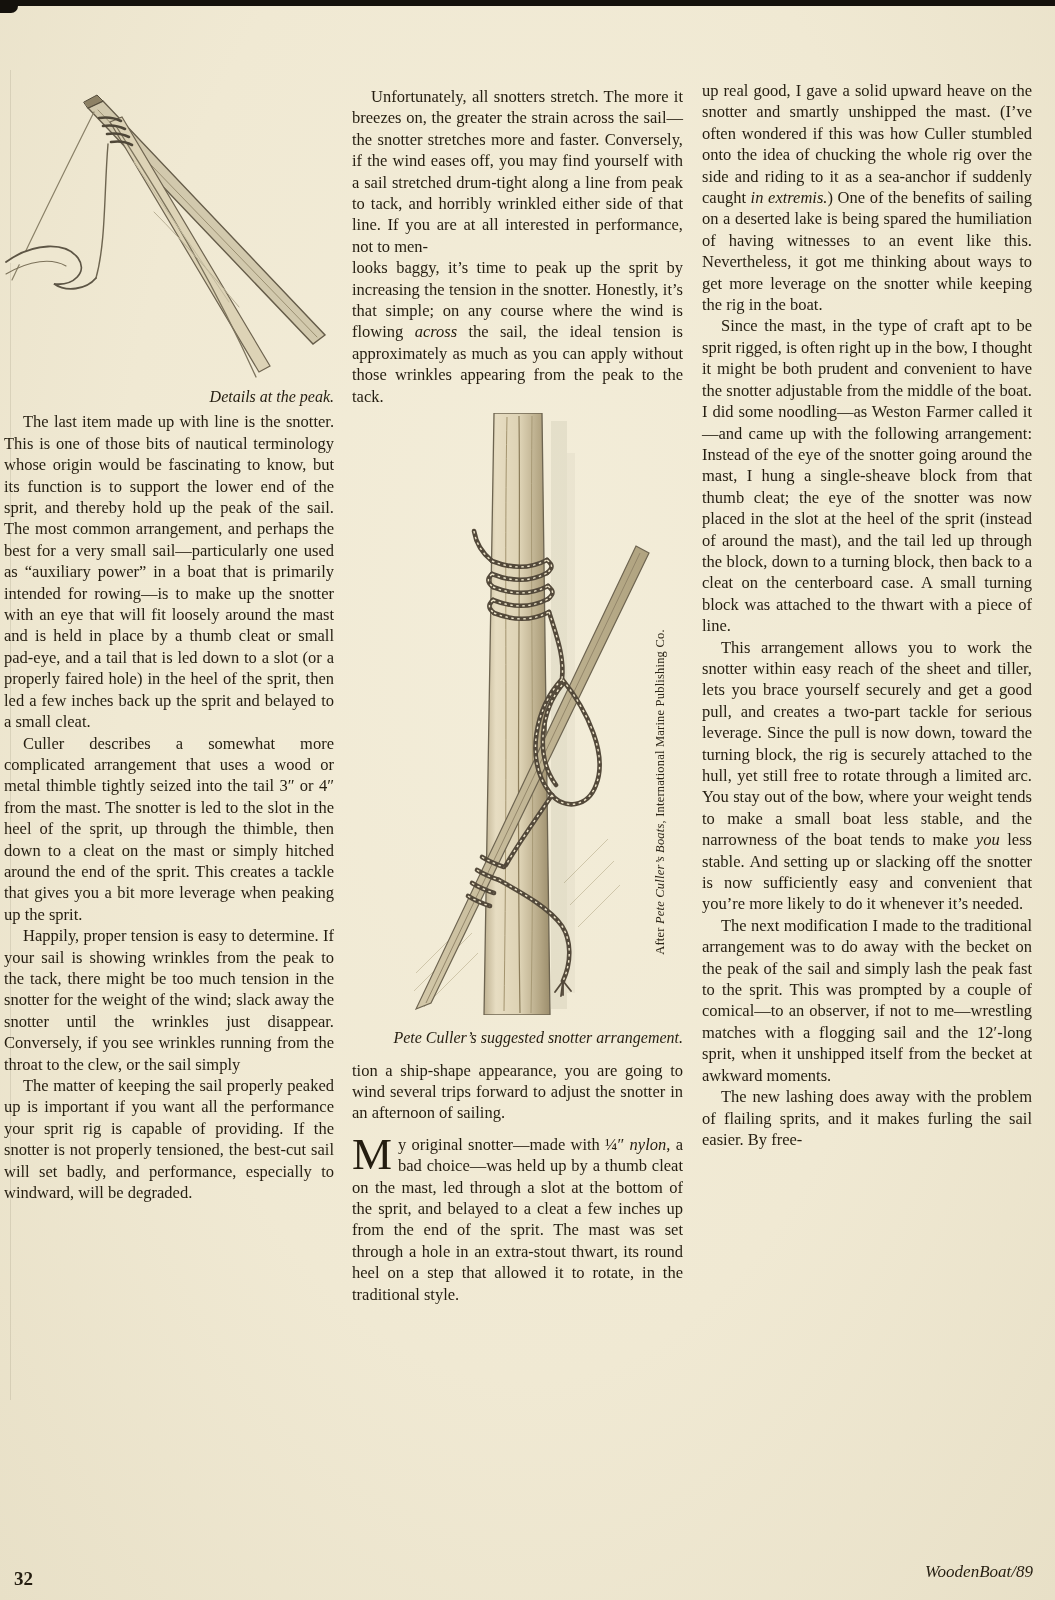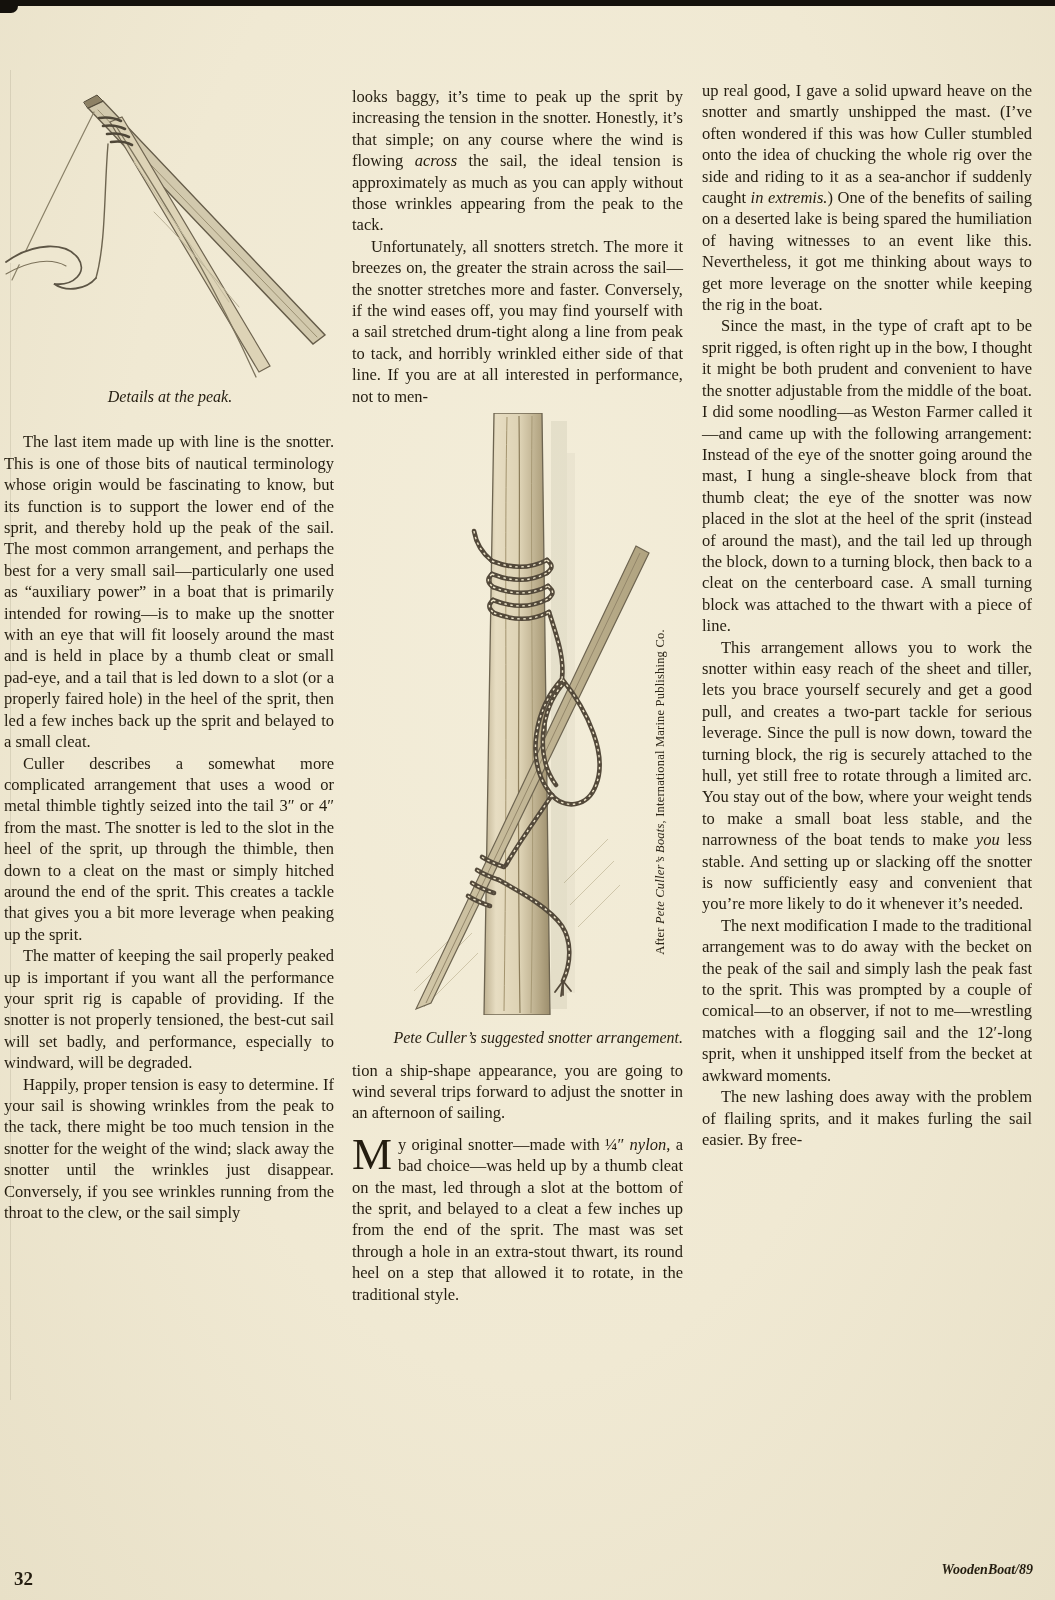--- a/index.html
+++ b/index.html
@@ -20,42 +20,42 @@
   .col { position: absolute; width: 331px; font-size: 16.5px; line-height: 21.4px; text-align: justify; hyphens: auto; -webkit-hyphens: auto; }
   .col1 { left: 4px;   top: 92px; width: 330px; }
   .col2 { left: 352px; top: 86px; }
   .col3 { left: 702px; top: 80px; width: 330px; }
 
   p.body { margin: 0; }
   p.ind { text-indent: 19px; }
   p.noind { text-indent: 0; }
   p.sectionstart { margin-top: 10px; }
 
-  .caption { font-style: italic; font-size: 16px; margin: 6px 0 24px 2px; text-align: center; text-indent: 0; }
+  .caption { font-style: italic; font-size: 16px; margin: 6px 0 4px 2px; text-align: right; text-indent: 0; }
   .caption.center { text-align: right; margin: 8px 0 11px 0; }
 
   .fig1 { width: 332px; height: 288px; }
   .fig2wrap { position: relative; height: 606px; margin-top: 6px; }
   .fig2svg { display: block; margin-left: 60px; }
   .credit {
     position: absolute; left: 118px; top: 372px; width: 380px;
     transform: rotate(-90deg); transform-origin: center center;
     font-size: 12.5px; text-align: center; white-space: nowrap;
     color: #2b2416; letter-spacing: 0.2px; line-height: 14px;
   }
 
   .dropcap {
     float: left;
     font-size: 45px;
     line-height: 36px;
     padding: 2px 6px 0 0;
   }
 
   .pagenum { position: absolute; left: 14px; top: 1568px; font-weight: bold; font-size: 19px; font-family: Liberation Serif, serif; }
-  .footer-mag { position: absolute; right: 22px; top: 1562px; font-weight: bold; font-style: italic; font-size: 14px; }
+  .footer-mag { position: absolute; right: 22px; top: 1562px; font-weight: normal; font-style: italic; font-size: 17px; }
 </style>
 </head>
 <body>
 
 <div class="page">
   <div class="scan-bar"></div>
   <div class="scan-blob"></div>
   <div class="crease"></div>
 
   <div class="col col1">
@@ -78,27 +78,27 @@
           <path d="M 2,182 C 26,168 48,166 62,174" fill="none" stroke="#7b7159" stroke-width="1.1"></path>
           <path d="M 92,186 C 102,150 100,100 104,52" fill="none" stroke="#6e6550" stroke-width="1.4"></path>
           <path d="M 150,120 C 180,150 210,185 235,215" fill="none" stroke="#b9b095" stroke-width="1"></path>
           <path d="M 130,70 C 160,115 195,165 225,210" fill="none" stroke="#c4bb9f" stroke-width="1"></path>
         </g>
       </svg>
     </div>
     <p class="caption">Details at the peak.</p>
     <p class="body ind">The last item made up with line is the snotter. This is one of those bits of nautical terminology whose origin would be fascinating to know, but its function is to support the lower end of the sprit, and thereby hold up the peak of the sail. The most common arrangement, and perhaps the best for a very small sail—particularly one used as “auxiliary power” in a boat that is primarily intended for rowing—is to make up the snotter with an eye that will fit loosely around the mast and is held in place by a thumb cleat or small pad-eye, and a tail that is led down to a slot (or a properly faired hole) in the heel of the sprit, then led a few inches back up the sprit and belayed to a small cleat.</p>
     <p class="body ind">Culler describes a somewhat more complicated arrangement that uses a wood or metal thimble tightly seized into the tail 3″ or 4″ from the mast. The snotter is led to the slot in the heel of the sprit, up through the thimble, then down to a cleat on the mast or simply hitched around the end of the sprit. This creates a tackle that gives you a bit more leverage when peaking up the sprit.</p>
+    <p class="body ind">Happily, proper tension is easy to determine. If your sail is showing wrinkles from the peak to the tack, there might be too much tension in the snotter for the weight of the wind; slack away the snotter until the wrinkles just disappear. Conversely, if you see wrinkles running from the throat to the clew, or the sail simply</p>
     <p class="body ind">The matter of keeping the sail properly peaked up is important if you want all the performance your sprit rig is capable of providing. If the snotter is not properly tensioned, the best-cut sail will set badly, and performance, especially to windward, will be degraded.</p>
-    <p class="body ind">Happily, proper tension is easy to determine. If your sail is showing wrinkles from the peak to the tack, there might be too much tension in the snotter for the weight of the wind; slack away the snotter until the wrinkles just disappear. Conversely, if you see wrinkles running from the throat to the clew, or the sail simply</p>
   </div>
 
   <div class="col col2">
+    <p class="body ind">Unfortunately, all snotters stretch. The more it breezes on, the greater the strain across the sail—the snotter stretches more and faster. Conversely, if the wind eases off, you may find yourself with a sail stretched drum-tight along a line from peak to tack, and horribly wrinkled either side of that line. If you are at all interested in performance, not to men-</p>
     <p class="body noind"><span>looks baggy, it’s time to peak up the sprit by increasing the tension in the snotter. Honestly, it’s that simple; on any course where the wind is flowing </span><em>across</em><span> the sail, the ideal tension is approximately as much as you can apply without those wrinkles appearing from the peak to the tack.</span></p>
-    <p class="body ind">Unfortunately, all snotters stretch. The more it breezes on, the greater the strain across the sail—the snotter stretches more and faster. Conversely, if the wind eases off, you may find yourself with a sail stretched drum-tight along a line from peak to tack, and horribly wrinkled either side of that line. If you are at all interested in performance, not to men-</p>
 
     <div class="fig2wrap">
       <svg class="fig2svg" width="245" height="602" viewBox="0 0 245 602">
         <defs>
           <linearGradient id="mastg" x1="0" y1="0" x2="1" y2="0">
             <stop offset="0" stop-color="#bfb292"></stop>
             <stop offset="0.18" stop-color="#e7ddc2"></stop>
             <stop offset="0.55" stop-color="#ddd2b4"></stop>
             <stop offset="0.85" stop-color="#b4a684"></stop>
             <stop offset="1" stop-color="#9c8e6d"></stop>

